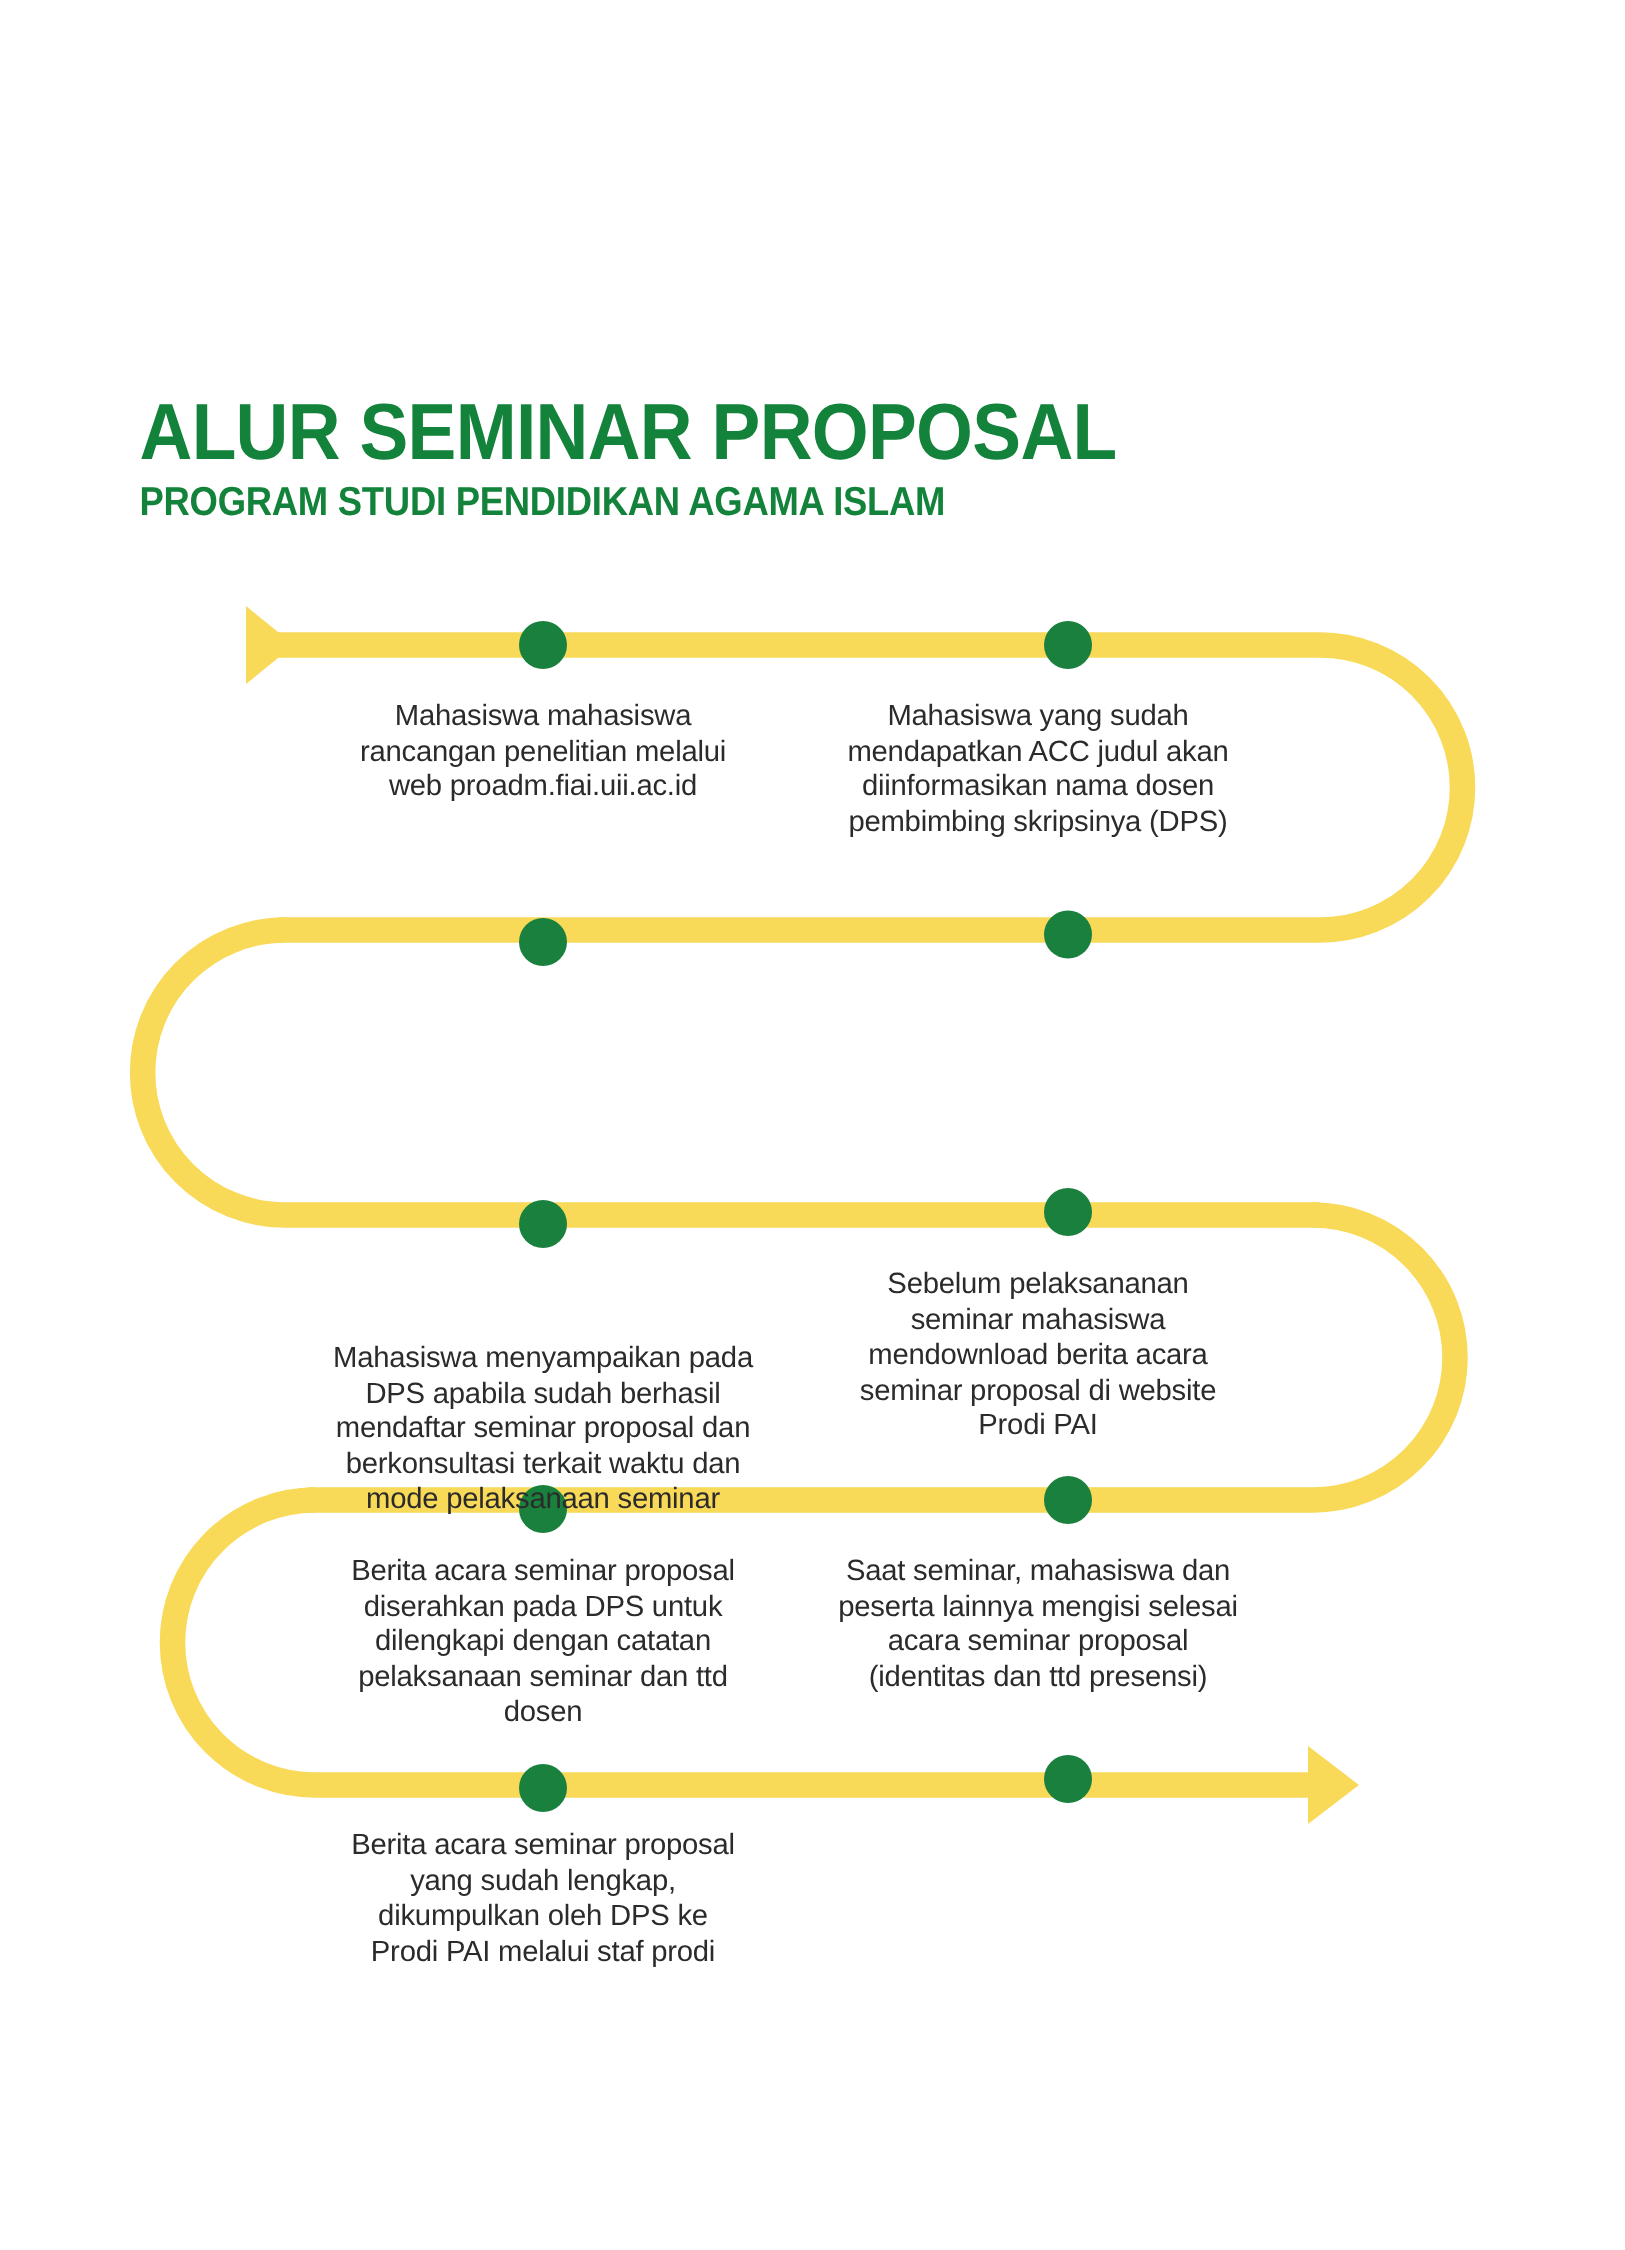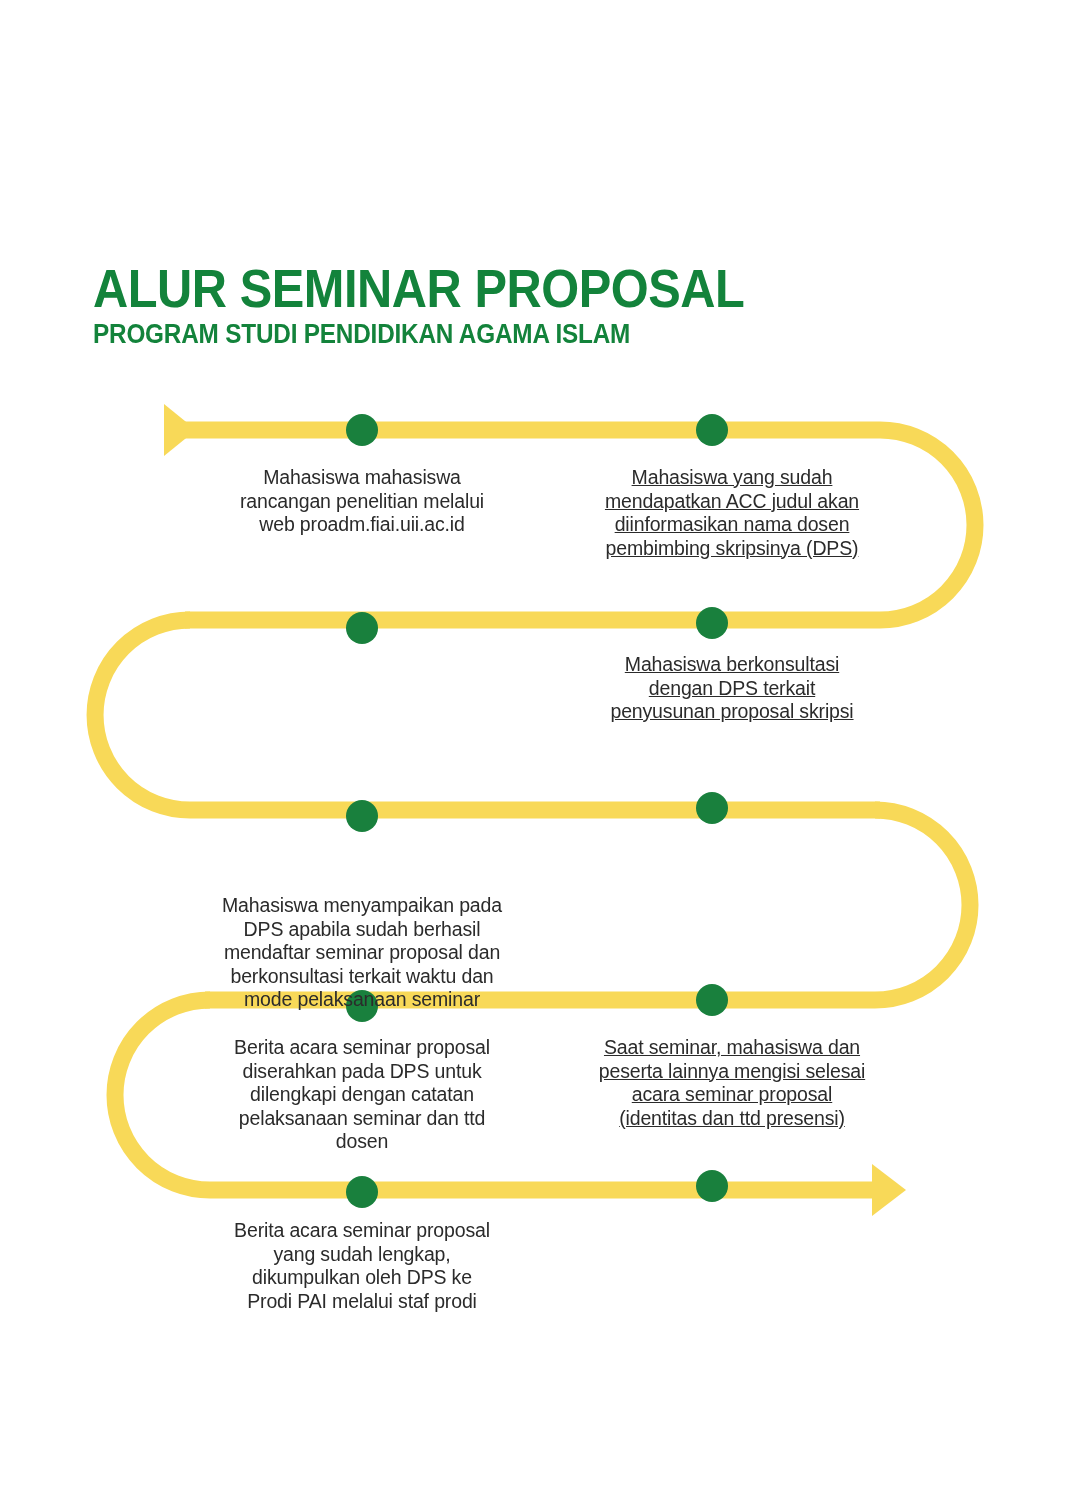--- a/index.html
+++ b/index.html
@@ -68,21 +68,21 @@
     position: absolute;
     text-align: center;
     color: #2b2b2b;
     font-family: "Liberation Sans", sans-serif;
     font-size: 19.5px;
     line-height: 23.5px;
     letter-spacing: -0.15px;
     white-space: pre-line;
   }
   .col-left  { left: 186px; width: 352px; }
-  .col-right { left: 556px; width: 352px; text-decoration: underline; }
+  .col-right { left: 516px; width: 352px; }
 </style>
 </head>
 <body>
 
 <div id="poster">
 
   <div class="title-block">
     <div class="title-main">ALUR SEMINAR PROPOSAL</div>
     <div class="title-sub">PROGRAM STUDI PENDIDIKAN AGAMA ISLAM</div>
   </div>
@@ -114,29 +114,31 @@
   </svg>
 
   <div class="step col-left" style="top:466px;">Mahasiswa mahasiswa
 rancangan penelitian melalui
 web proadm.fiai.uii.ac.id</div>
   <div class="step col-right" style="top:466px;">Mahasiswa yang sudah
 mendapatkan ACC judul akan
 diinformasikan nama dosen
 pembimbing skripsinya (DPS)</div>
 
-  <div class="step col-right" style="top:653px;">Mahasiswa berkonsultasi
-dengan DPS terkait
-penyusunan proposal skripsi</div>
 
   <div class="step col-left" style="top:894px;">Mahasiswa menyampaikan pada
 DPS apabila sudah berhasil
 mendaftar seminar proposal dan
 berkonsultasi terkait waktu dan
 mode pelaksanaan seminar</div>
+  <div class="step col-right" style="top:845px;">Sebelum pelaksananan
+seminar mahasiswa
+mendownload berita acara
+seminar proposal di website
+Prodi PAI</div>
 
   <div class="step col-right" style="top:1036px;">Saat seminar, mahasiswa dan
 peserta lainnya mengisi selesai
 acara seminar proposal
 (identitas dan ttd presensi)</div>
   <div class="step col-left" style="top:1036px;">Berita acara seminar proposal
 diserahkan pada DPS untuk
 dilengkapi dengan catatan
 pelaksanaan seminar dan ttd
 dosen</div>

